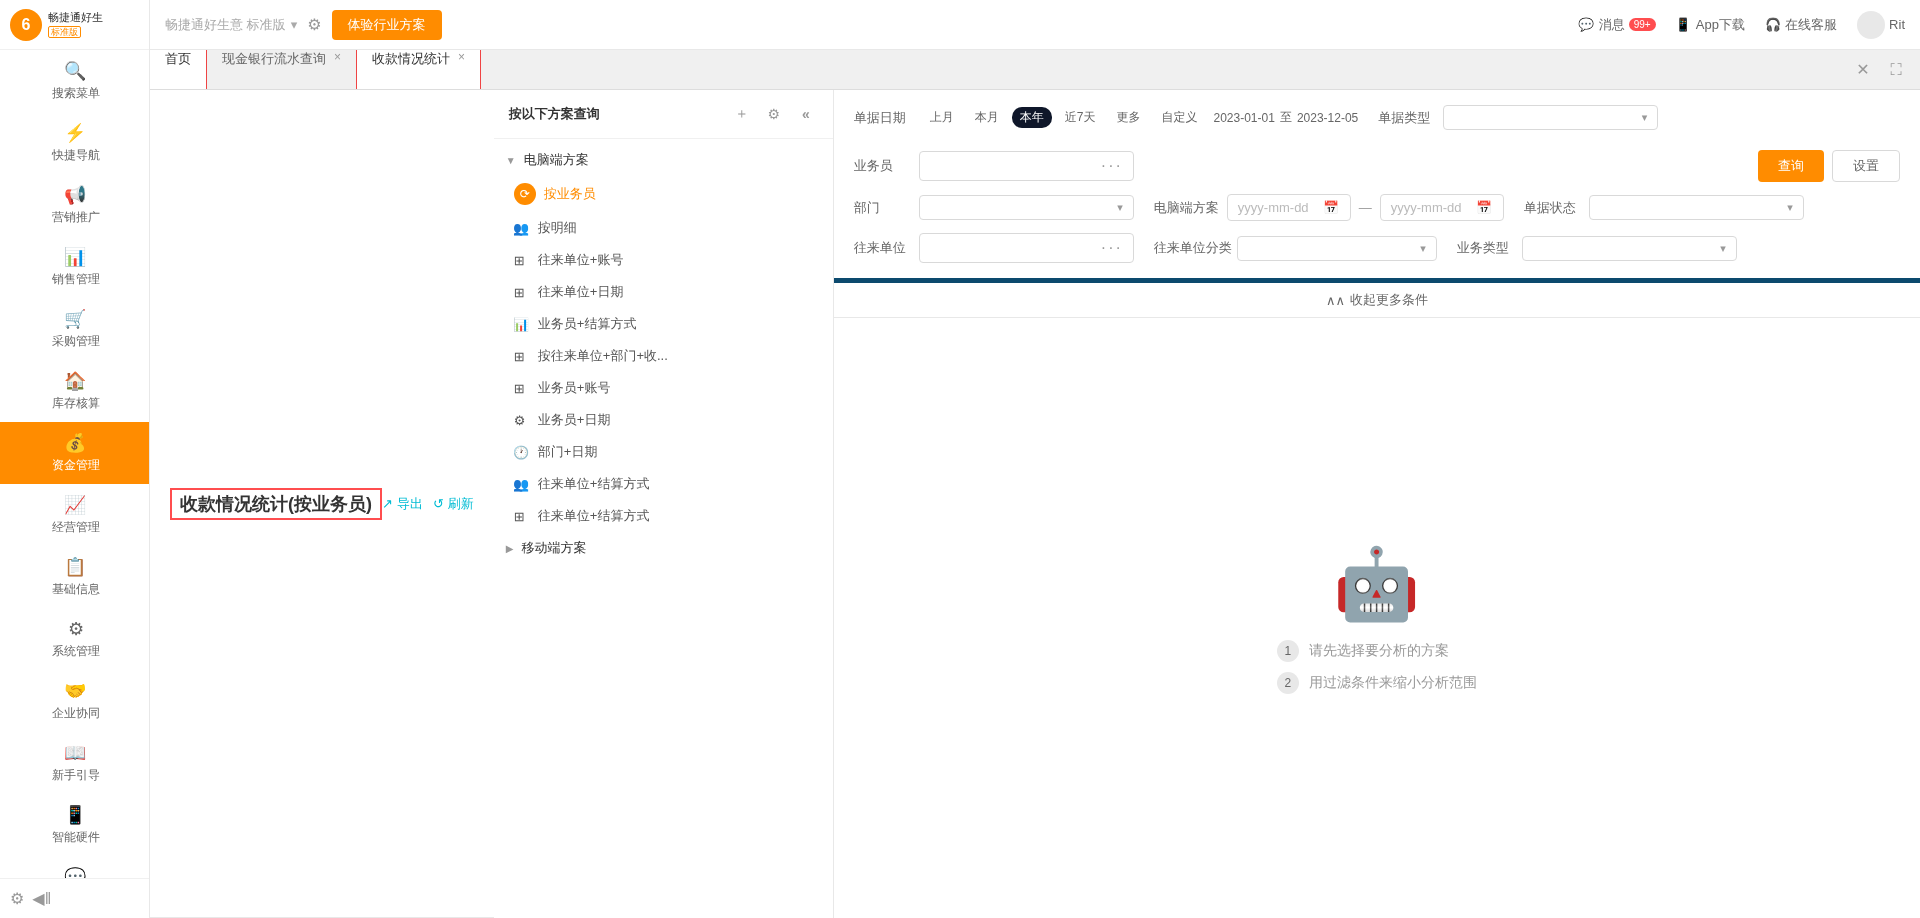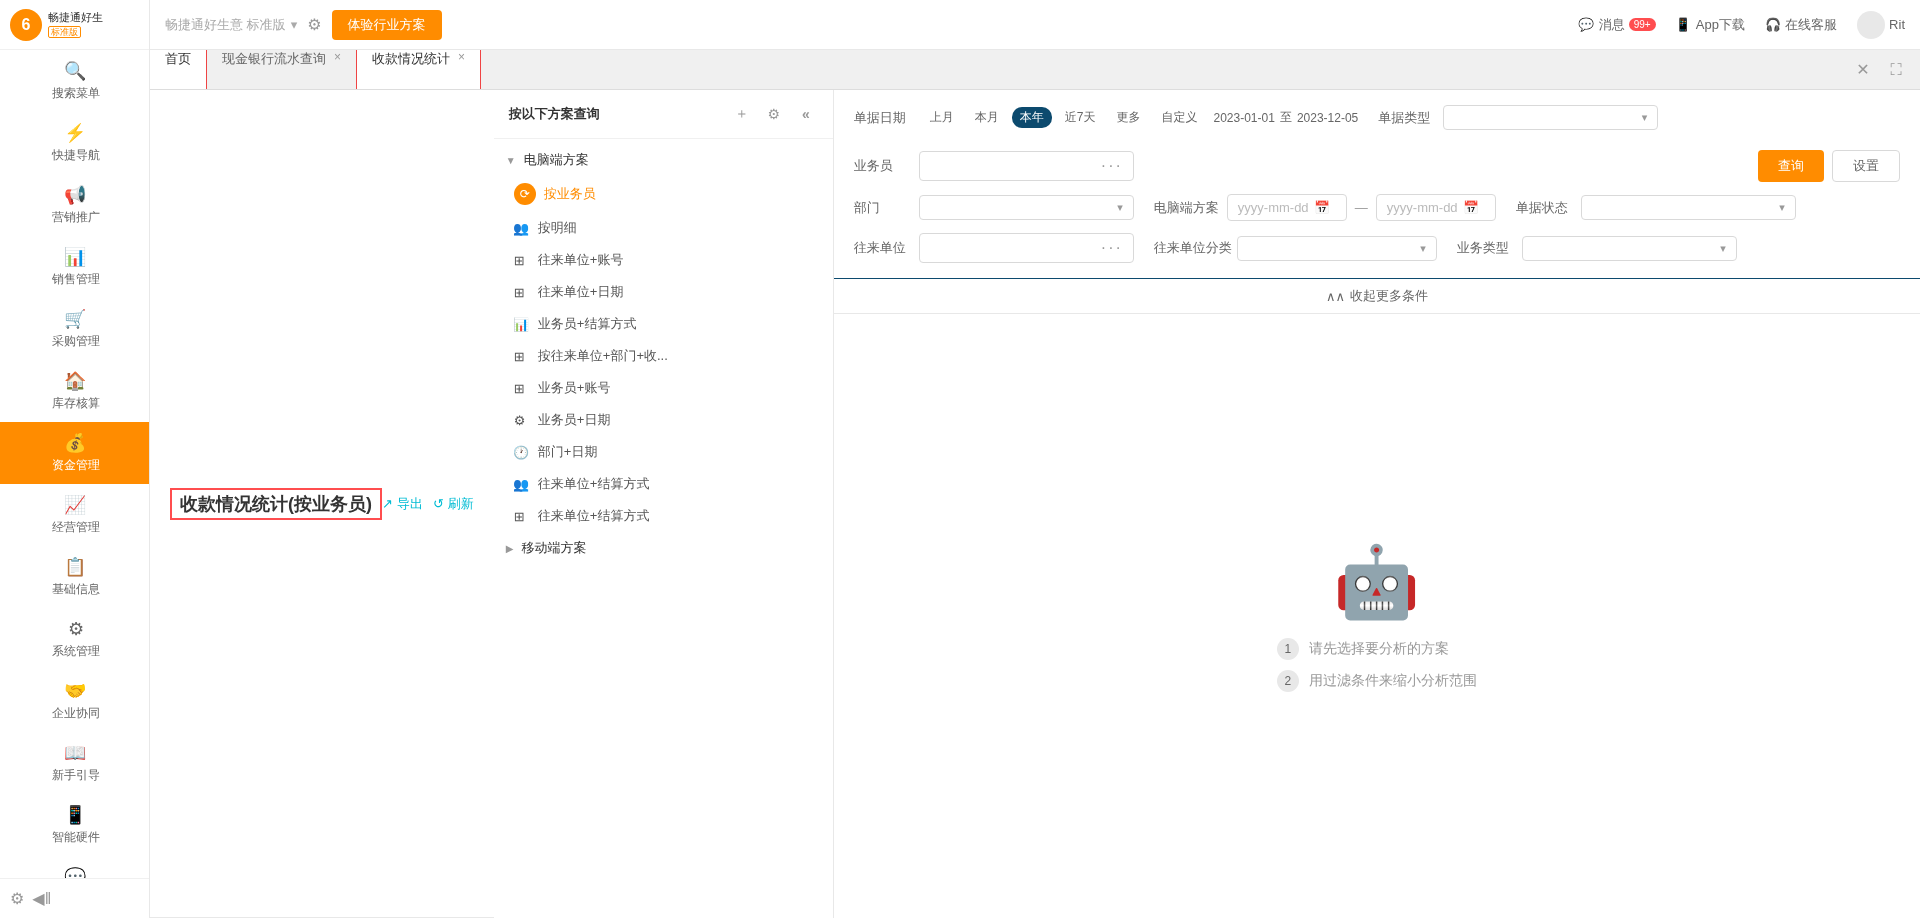--- a/index.html
+++ b/index.html
@@ -58,33 +58,33 @@
     .tree-section { padding: 5px 0; }
     .tree-item { display: flex; align-items: center; padding: 7px 15px 7px 20px; cursor: pointer; color: #555; font-size: 13px; gap: 8px; }
     .tree-item.active { color: #ff8c00; }
     .tree-item.section-header { color: #333; font-weight: 500; padding-left: 12px; }
     .tree-icon { font-size: 13px; width: 16px; }
     .collapse-icon { font-size: 10px; color: #999; }
     .active-dot { width: 22px; height: 22px; background: #ff8c00; border-radius: 50%; display: flex; align-items: center; justify-content: center; color: white; font-size: 12px; }
 
     
     .right-panel { flex: 1; display: flex; flex-direction: column; overflow: hidden; background: #f5f5f5; }
-    .query-form { background: #fff; padding: 15px 20px; border-bottom: 1px solid #0c4a6e; }
+    .query-form { background: #fff; padding: 15px 20px; border-bottom: 5px solid #0c4a6e; }
     .query-row { display: flex; align-items: center; margin-bottom: 12px; gap: 20px; flex-wrap: wrap; }
     .query-row:last-child { margin-bottom: 0; }
     .query-field { display: flex; align-items: center; gap: 8px; min-width: 300px; }
     .query-label { color: #666; font-size: 13px; white-space: nowrap; min-width: 60px; }
     .date-tabs { display: flex; gap: 5px; align-items: center; }
     .date-tab { padding: 2px 8px; font-size: 12px; cursor: pointer; color: #666; border-radius: 3px; }
-    .date-tab.active { background: #0c4a6e; color: white; border-radius: 10px; }
+    .date-tab.active { background: #0f172a; color: white; border-radius: 10px; }
     .date-range { display: flex; align-items: center; gap: 5px; font-size: 12px; color: #666; }
     .select-field { display: flex; align-items: center; gap: 5px; min-width: 280px; }
     .select-box { border: 1px solid #d9d9d9; border-radius: 4px; padding: 5px 10px; font-size: 13px; color: #333; display: flex; align-items: center; justify-content: space-between; cursor: pointer; min-width: 180px; }
     .select-box .placeholder { color: #bbb; }
-    .input-box { border: 1px solid #d9d9d9; border-radius: 4px; padding: 5px 10px; font-size: 13px; color: #bbb; display: inline-flex; align-items: center; gap: 6px; }
+    .input-box { border: 1px solid #d9d9d9; border-radius: 4px; padding: 5px 10px; font-size: 13px; color: #bbb; display: inline-flex; align-items: center; gap: 15px; }
     .date-input { min-width: 120px; }
     .date-separator { color: #999; }
     .query-buttons { display: flex; gap: 8px; margin-left: auto; }
     .btn-primary { background: #ff8c00; color: white; border: none; padding: 6px 20px; border-radius: 4px; cursor: pointer; font-size: 13px; }
     .btn-default { background: #fff; color: #666; border: 1px solid #d9d9d9; padding: 6px 20px; border-radius: 4px; cursor: pointer; font-size: 13px; }
     .collapse-bar { display: flex; justify-content: center; padding: 8px; background: #fff; border-bottom: 1px solid #e8e8e8; }
     .collapse-btn { display: flex; align-items: center; gap: 5px; color: #666; font-size: 13px; cursor: pointer; }
 
     
     .empty-state { flex: 1; display: flex; flex-direction: column; align-items: center; justify-content: center; gap: 15px; background: #fff; }

